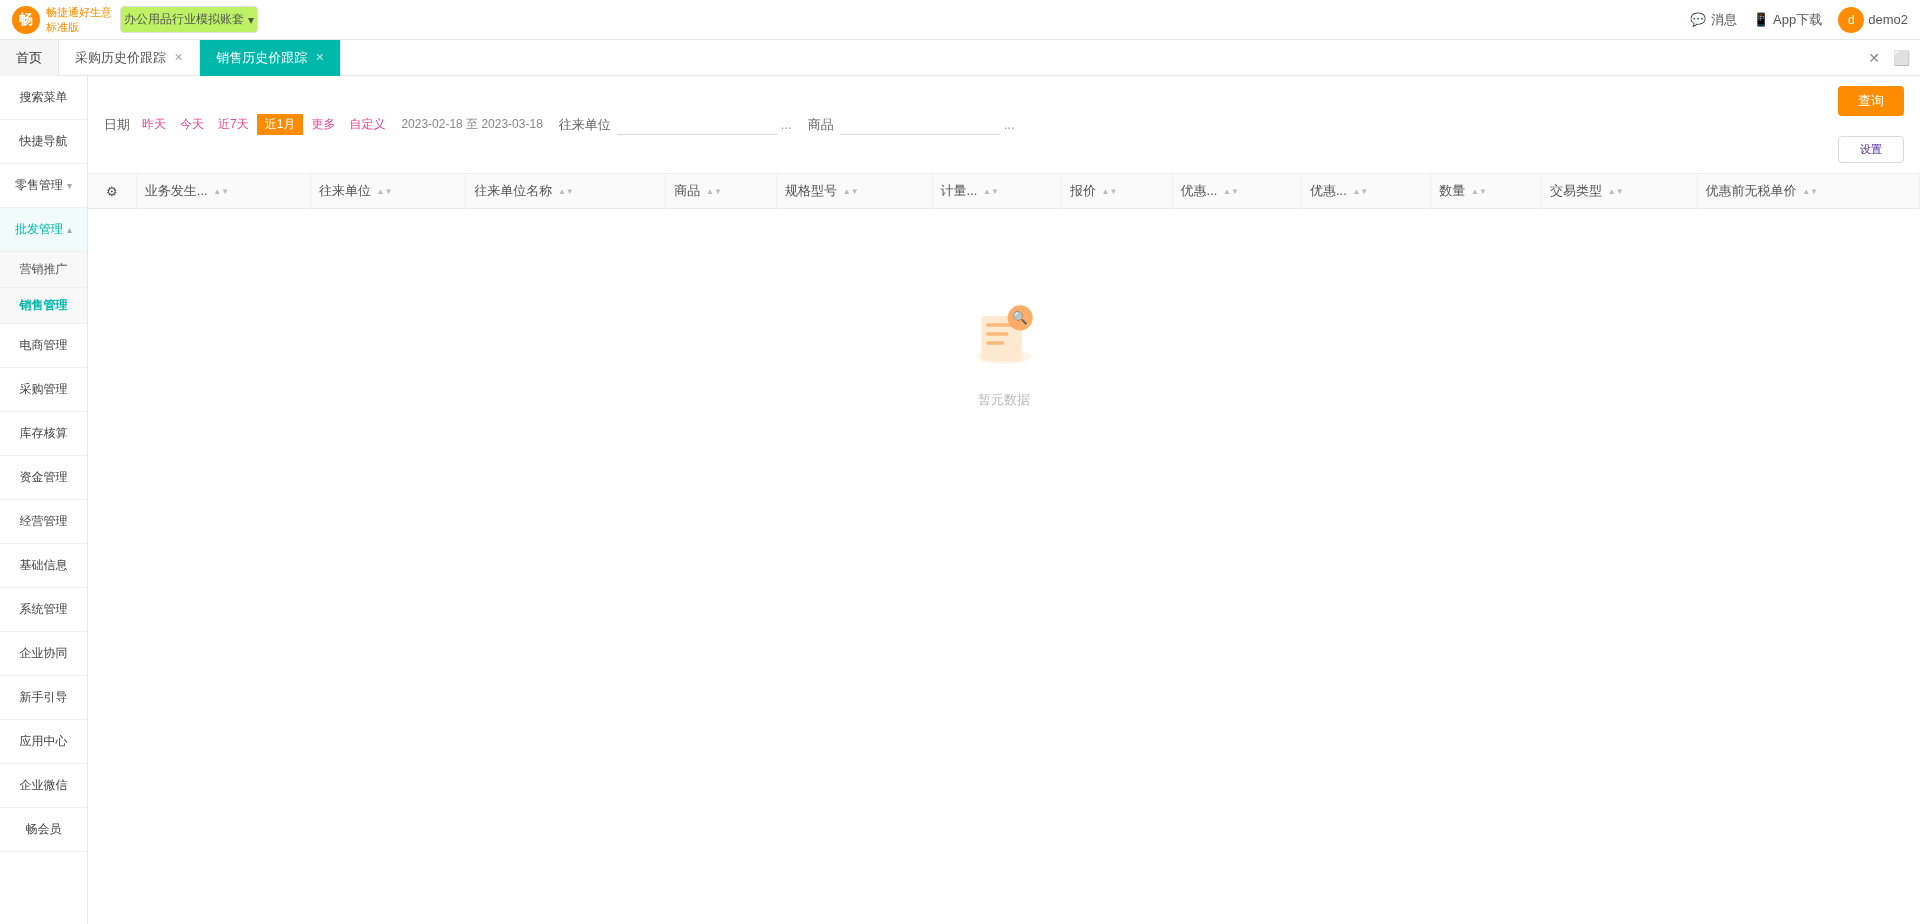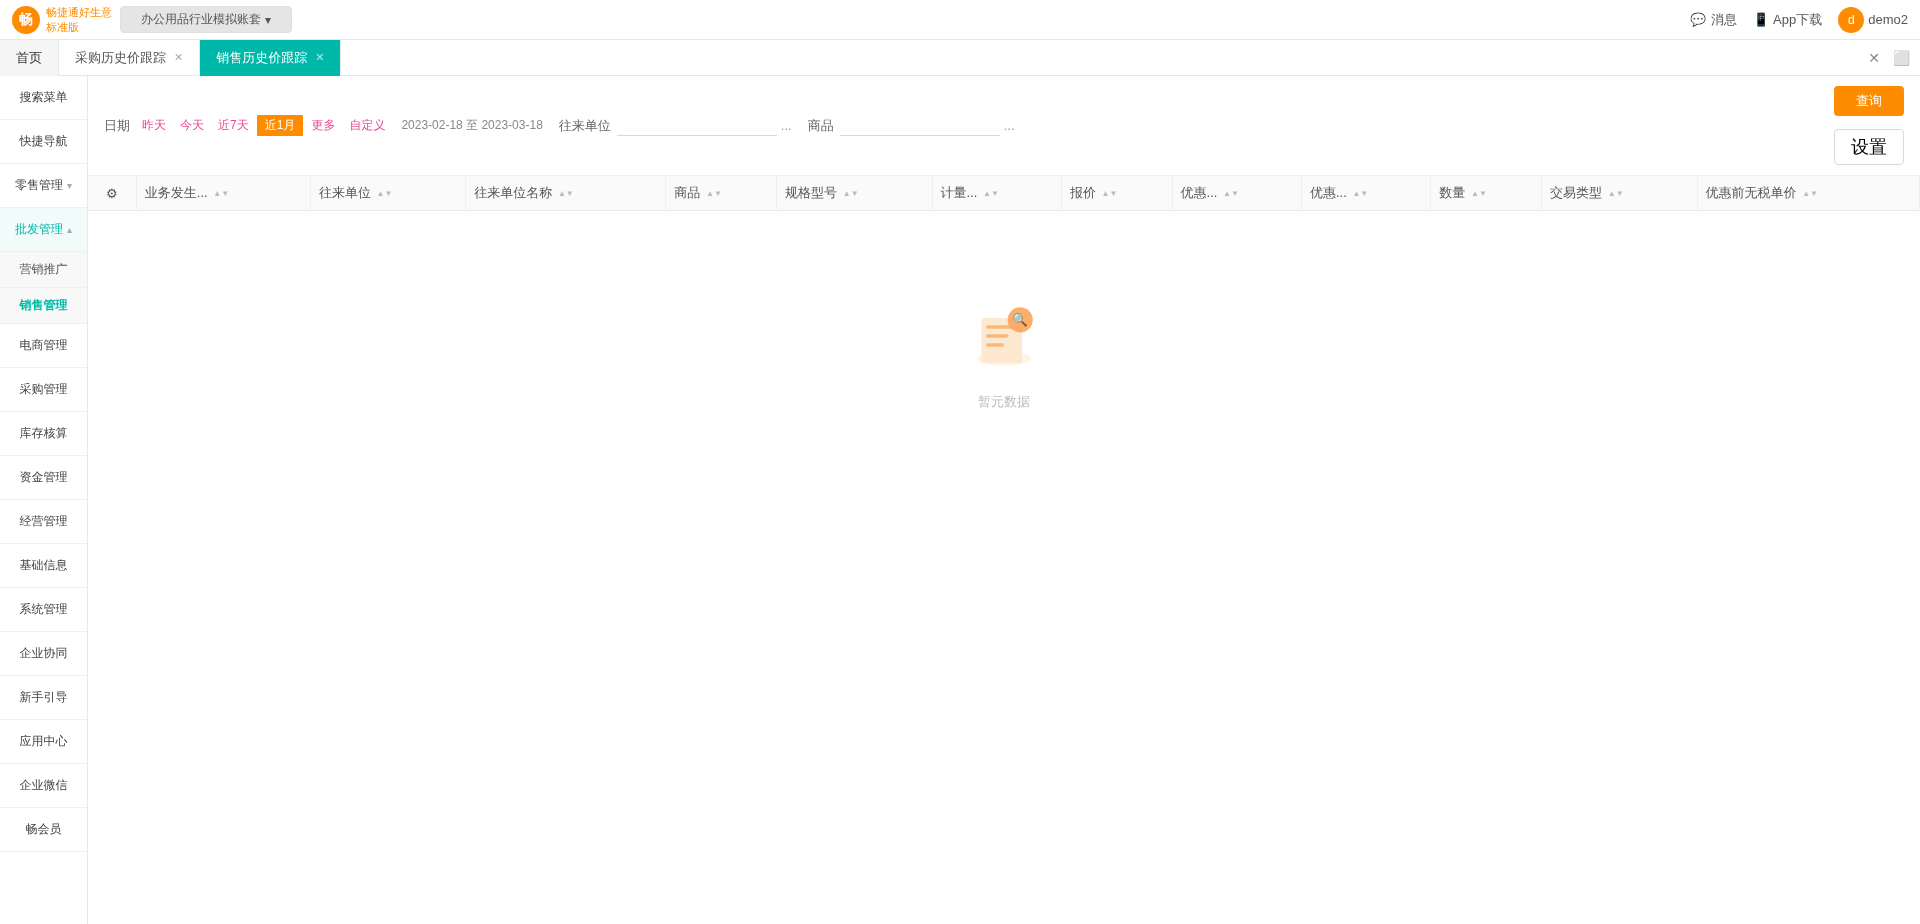--- a/index.html
+++ b/index.html
@@ -40,27 +40,27 @@
     }
     .logo-text {
       font-size: 11px;
       color: #ff8c00;
       line-height: 1.3;
     }
     .app-selector {
       display: flex;
       align-items: center;
       gap: 4px;
-      padding: 4px 20px;
+      padding: 4px 3px;
       border: 1px solid #e0e0e0;
       border-radius: 4px;
       cursor: pointer;
       font-size: 12px;
       color: #555;
-      background: #e5e5e5;
+      background: #bef264;
     }
     .top-bar-right {
       display: flex;
       align-items: center;
       gap: 16px;
     }
     .top-bar-action {
       display: flex;
       align-items: center;
       gap: 4px;
@@ -330,31 +330,31 @@
       background: #ff8c00;
       color: #fff;
       border: none;
       border-radius: 4px;
       padding: 6px 20px;
       cursor: pointer;
       font-size: 13px;
     }
     .settings-btn {
       background: #fff;
-      color: #000000;
+      color: #4c1d95;
       border: 1px solid #d9d9d9;
       border-radius: 4px;
       padding: 5px 16px;
       cursor: pointer;
-      font-size: 18px;
+      font-size: 11px;
     }
     .filter-actions {
       display: flex;
       flex-direction: column;
-      gap: 13px;
+      gap: 20px;
       margin-left: auto;
     }
 
     
     .table-wrapper {
       flex: 1;
       overflow: auto;
     }
     table {
       width: 100%;

